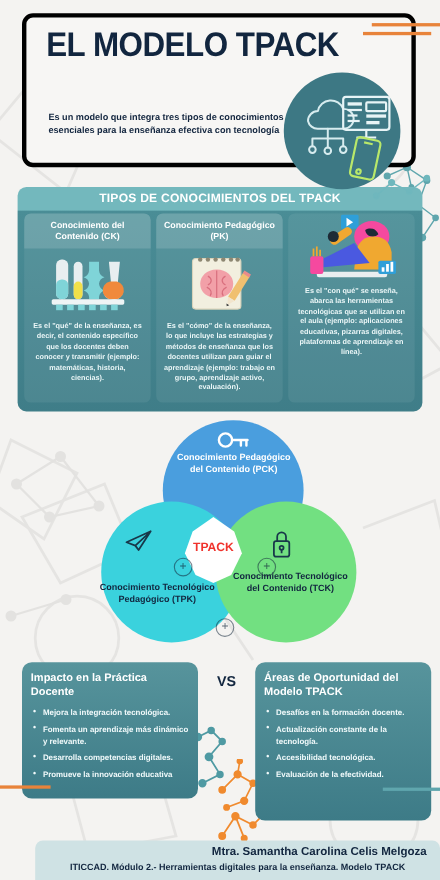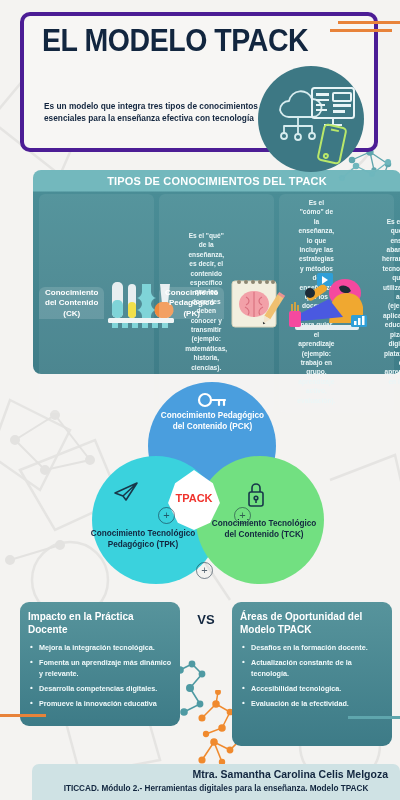--- a/index.html
+++ b/index.html
@@ -9,21 +9,21 @@
     background:#f4f3f1;
     position:relative;
     overflow:hidden;
   }
   
   #bg-pattern { position:absolute; inset:0; z-index:0; pointer-events:none; }
 
   
   .header-frame {
     position:absolute; left:20px; top:12px; width:358px; height:140px;
-    border:4px solid #4c1d95; border-radius:10px;
+    border:4px solid #000000; border-radius:10px;
     background:#f7f6f4; z-index:3;
   }
   .header-title {
     position:absolute; left:18px; top:8px; width:320px;
     font-size:31px; line-height:34px; font-weight:bold;
     letter-spacing:-0.5px; color:#12263f;
     font-family:"Liberation Sans Narrow","Liberation Sans",sans-serif;
     transform:scaleX(0.92); transform-origin:left center;
     white-space:nowrap;
   }
@@ -35,33 +35,32 @@
     position:absolute; left:258px; top:66px; width:106px; height:106px;
     border-radius:50%; background:#3d7884; z-index:4;
   }
   .orange-line { position:absolute; background:#e8833a; height:3px; z-index:6; }
 
   
   .types-panel {
     position:absolute; left:16px; top:170px; width:368px; height:204px;
     border-radius:8px; z-index:3;
     background:linear-gradient(180deg,#73b8bd 0%,#73b8bd 21px,#4a8d96 22px,#3f7d88 100%);
-    margin-left:17px;
   }
   .types-banner {
     position:absolute; left:0; top:0; width:100%; height:21px;
     display:flex; align-items:center; justify-content:center;
     font-size:11px; font-weight:bold; color:#ffffff; letter-spacing:0.2px;
     font-family:"Liberation Sans Narrow","Liberation Sans",sans-serif;
     transform-origin:center;
   }
   .types-cols { position:absolute; left:6px; top:24px; width:356px; display:flex; gap:5px; }
   .type-card {
     width:115px; border-radius:6px; background:rgba(255,255,255,0.07);
-    display:flex; flex-direction:row; align-items:center;
+    display:flex; flex-direction:column; align-items:center;
   }
   .type-head {
     width:100%; height:32px; border-radius:6px 6px 0 0;
     background:rgba(255,255,255,0.14);
     display:flex; align-items:center; justify-content:center; text-align:center;
     font-size:8px; line-height:10.5px; font-weight:600; color:#ffffff; padding:0 6px;
   }
   .type-art { height:62px; width:100%; display:flex; align-items:center; justify-content:center; }
   .type-body {
     padding:4px 7px 8px; text-align:center;

